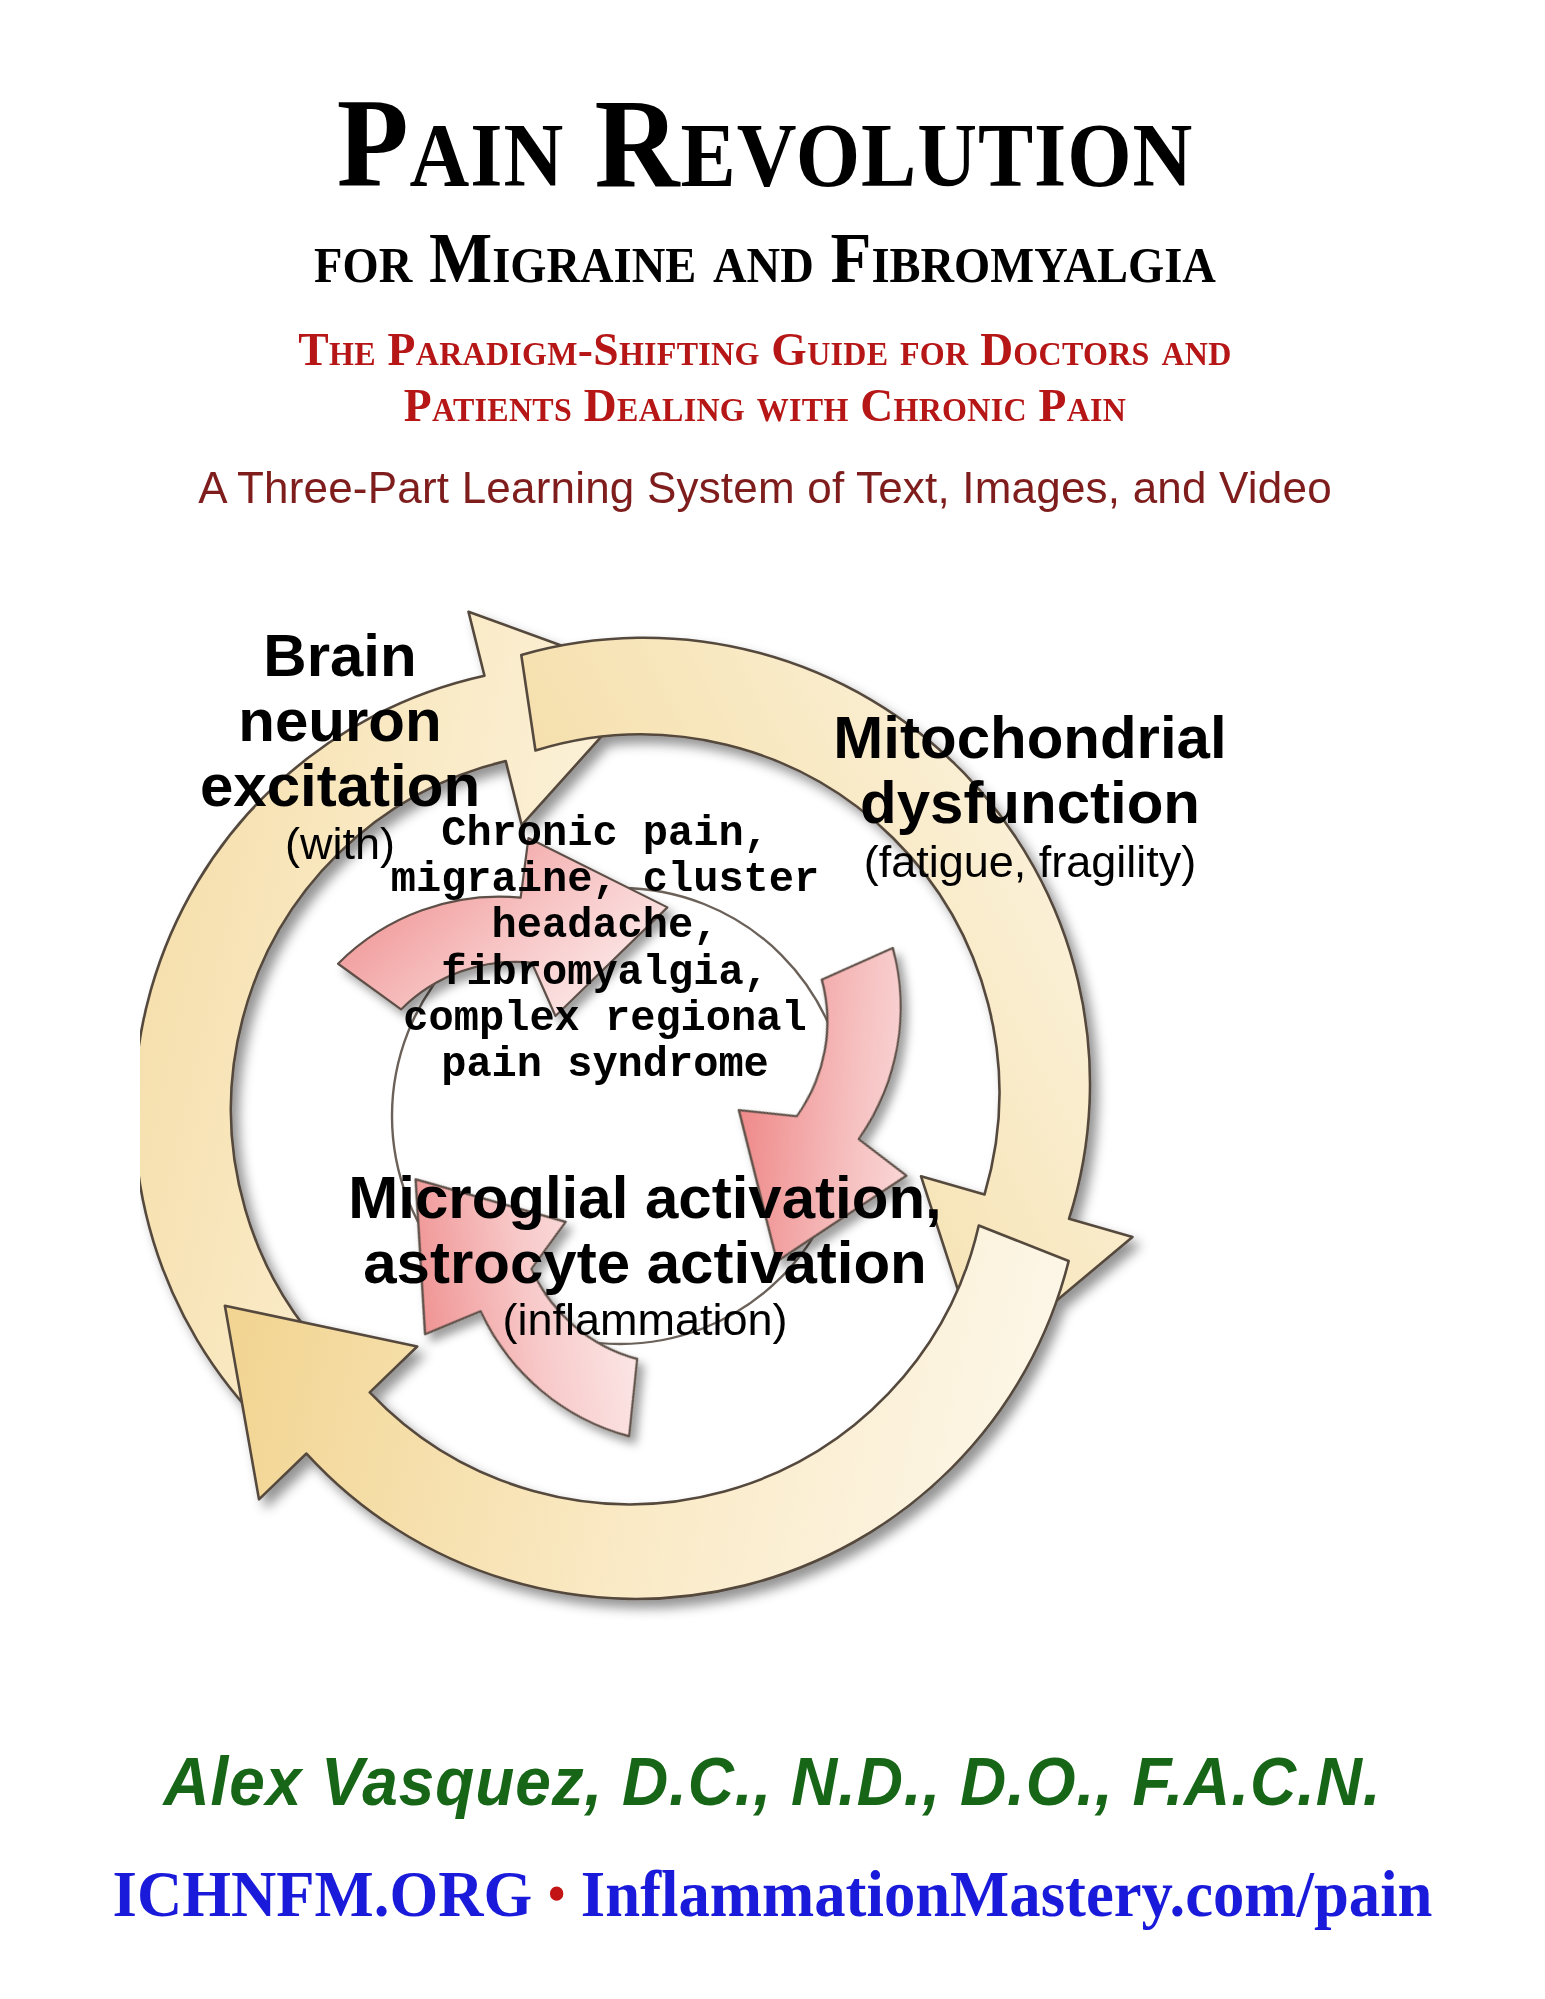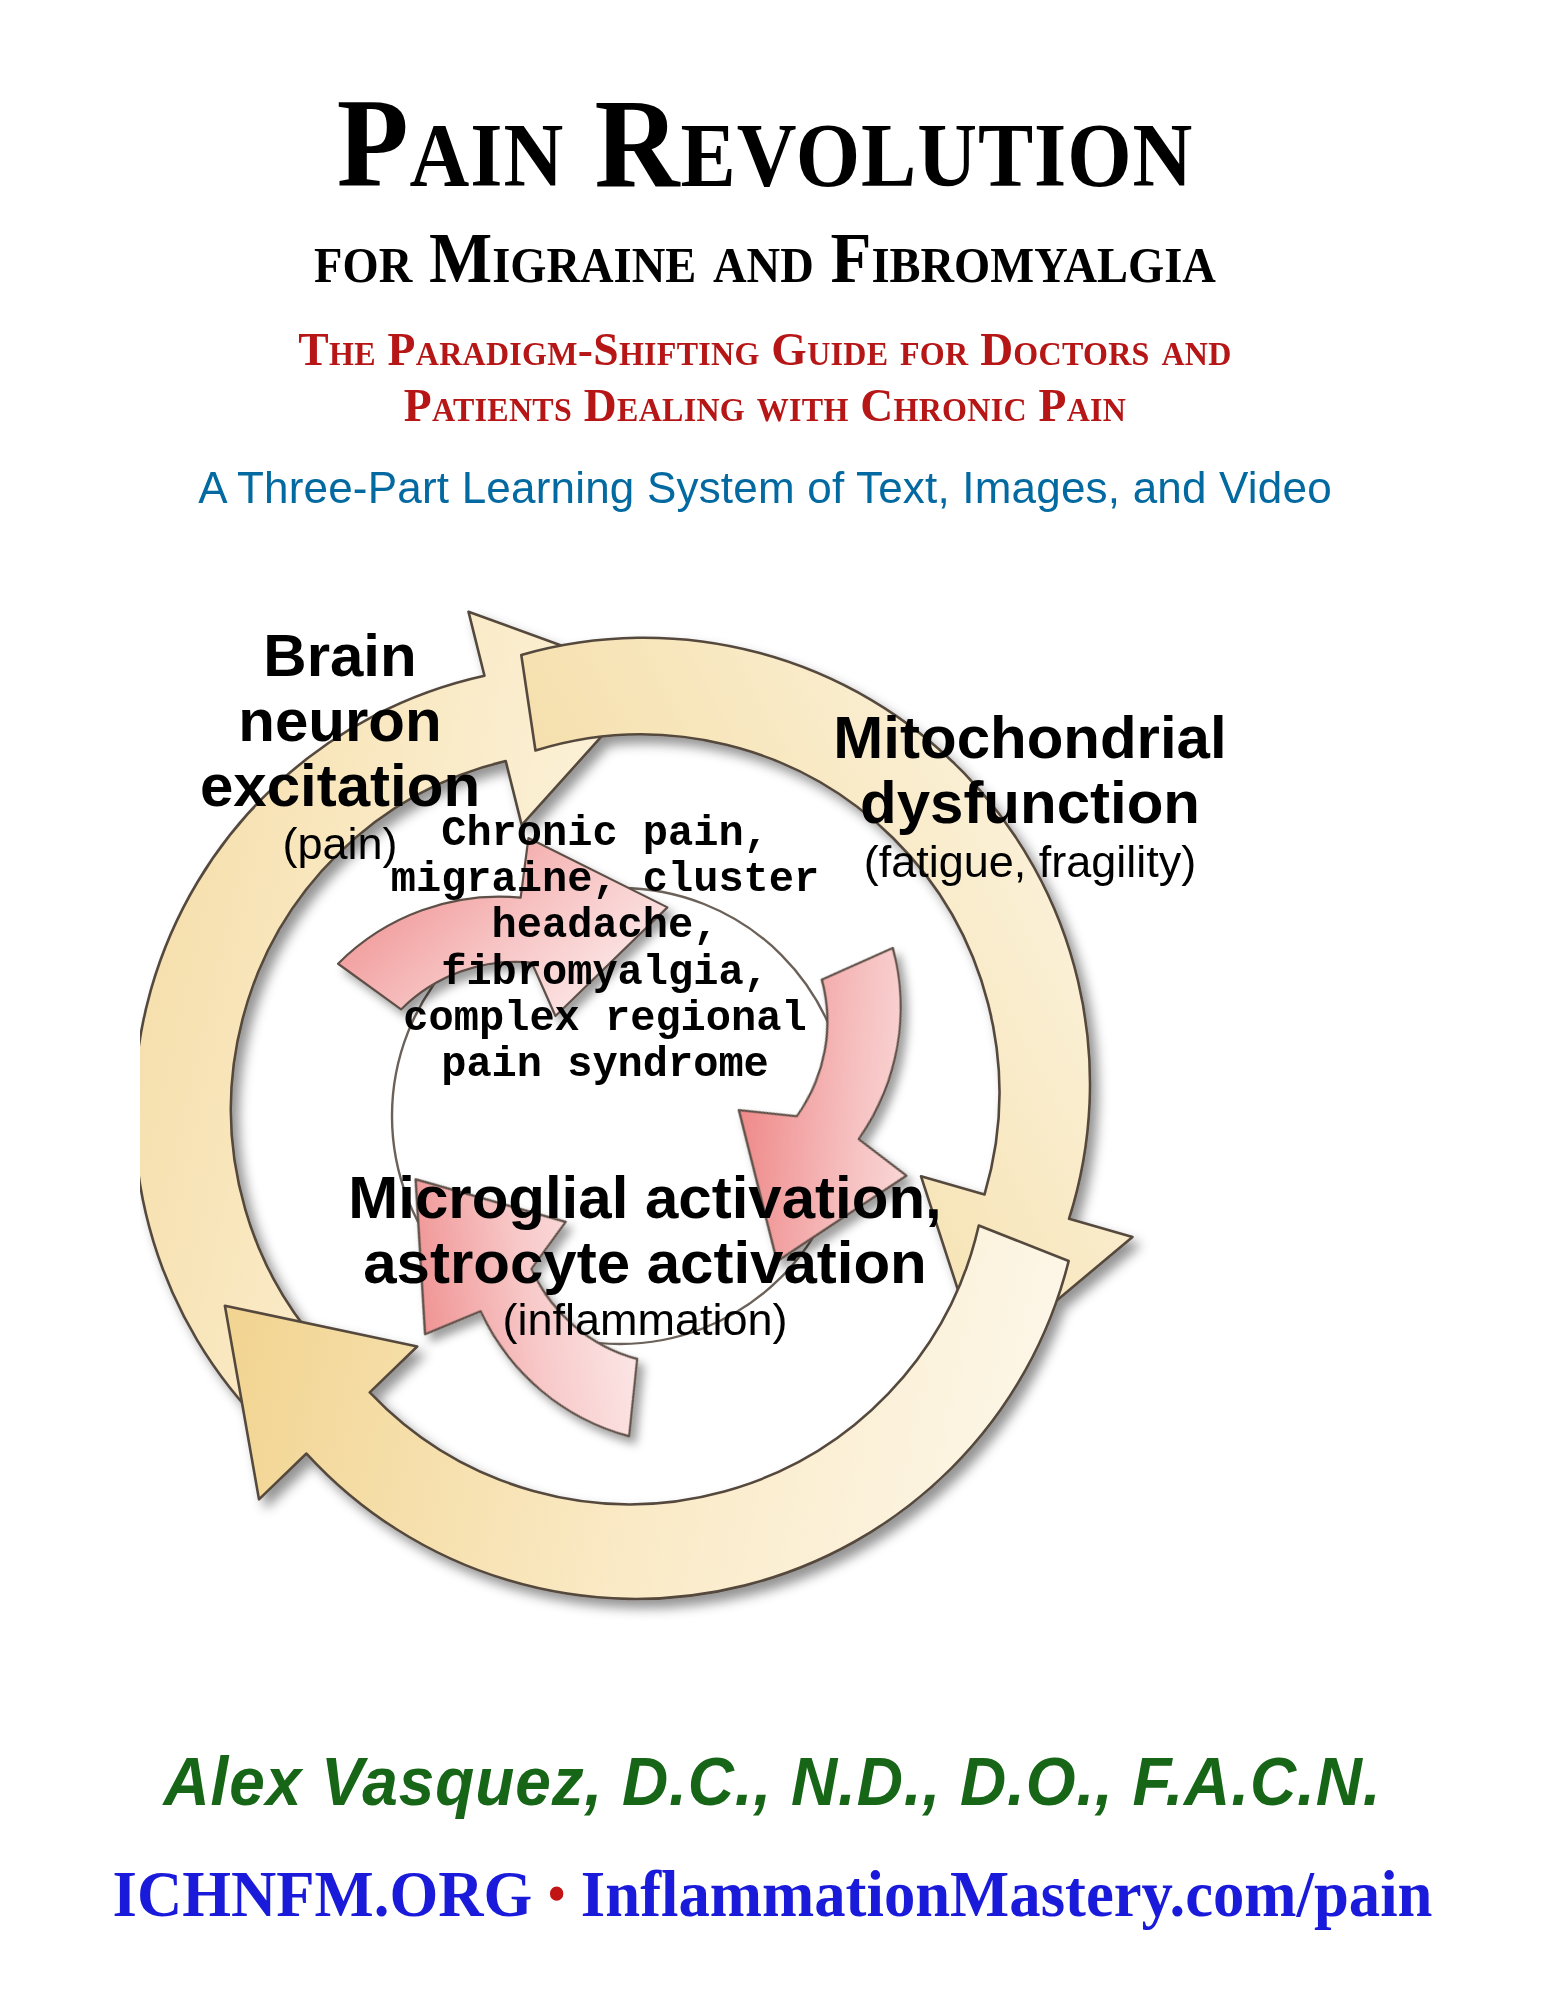--- a/index.html
+++ b/index.html
@@ -54,21 +54,21 @@
     color: #B61616;
     margin-top: 26px;
     font-variant: small-caps;
     letter-spacing: 0.3px;
     transform: scaleX(0.97);
   }
   .blue-tag {
     font-family: "Liberation Sans", sans-serif;
     font-weight: normal;
     font-size: 44px;
-    color: #0369a1;
+    color: #7f1d1d;
     margin-top: 30px;
     letter-spacing: 0.2px;
   }
 
   
   .diagram-wrap {
     position: absolute;
     left: 140px;
     top: 596px;
     width: 1020px;
@@ -267,21 +267,21 @@
                L 556,320
                L 430,412
                L 414,356
                A 162,162 0 0 0 278,384
                Z" transform="rotate(232 480 520)"></path>
     </g>
   </svg>
 
   <div class="label" id="label-brain">
     <span class="bold">Brain neuron excitation</span>
-    <span class="light">(pain)</span>
+    <span class="light">(with)</span>
   </div>
 
   <div class="label" id="label-mito">
     <span class="bold">Mitochondrial dysfunction</span>
     <span class="light">(fatigue, fragility)</span>
   </div>
 
   <div class="label" id="label-microglia">
     <span class="bold">Microglial activation, astrocyte activation</span>
     <span class="light">(inflammation)</span>

